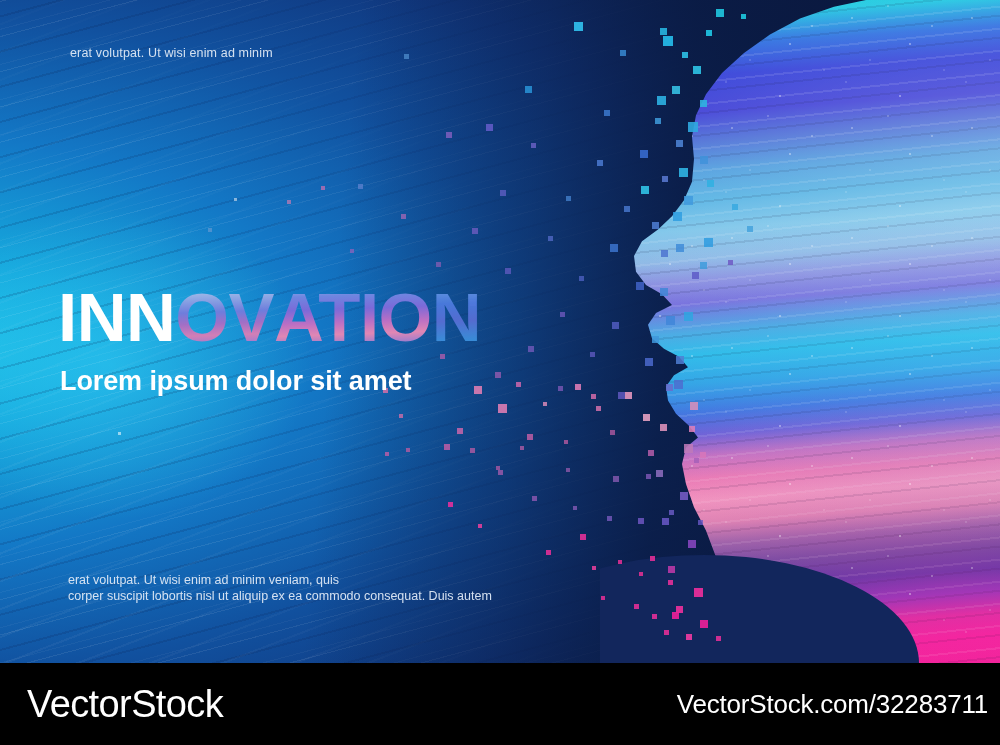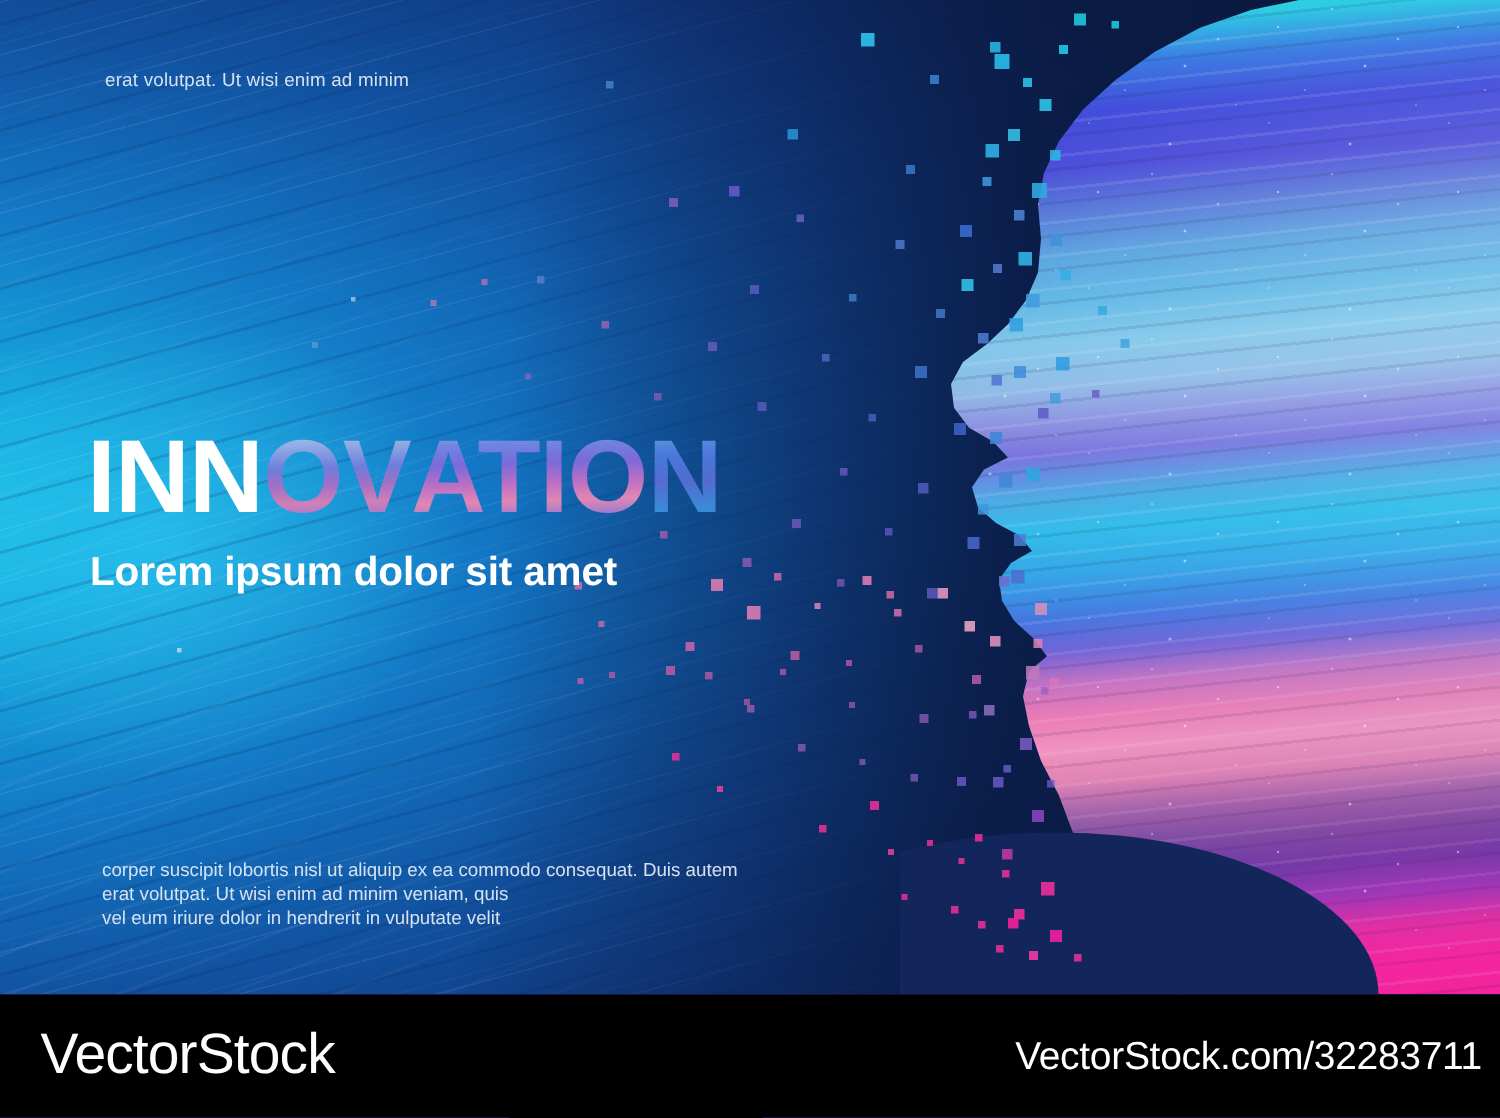--- a/index.html
+++ b/index.html
@@ -5,21 +5,21 @@
 <style>
   html,body{margin:0;padding:0;background:#000;}
   body{
     font-family:"Liberation Sans","DejaVu Sans",sans-serif;
     -webkit-font-smoothing:antialiased;
   }
   #stage{
     position:relative;
     width:1000px;height:745px;
     overflow:hidden;
-    background:#6d28d9;
+    background:#14b8a6;
   }
 
   
   #artwork{
     position:absolute;left:0;top:0;
     width:1000px;height:663px;
     overflow:hidden;
     background:#0d2150;
   }
 
@@ -422,23 +422,22 @@
         <div class="px" style="left: 672px; top: 612px; width: 7px; height: 7px; background: rgb(240, 32, 154); opacity: 0.9;"></div>
       </div>
 
     <div class="top-note">erat volutpat. Ut wisi enim ad minim</div>
 
     <h1 class="headline"><span class="seg seg-a">INN</span><span class="seg seg-b">OV</span><span class="seg seg-c">ATIO</span><span class="seg seg-d">N</span></h1>
 
     <h2 class="subhead">Lorem ipsum dolor sit amet</h2>
 
     <div class="body-copy">
+      <div>erat volutpat. Ut wisi enim ad minim veniam, quis</div>
       <div>corper suscipit lobortis nisl ut aliquip ex ea commodo consequat. Duis autem</div>
-      <div>erat volutpat. Ut wisi enim ad minim veniam, quis</div>
-      <div>vel eum iriure dolor in hendrerit in vulputate velit</div>
     </div>
 
   </div>
 
   <div id="footer">
     <div class="vs-logo">VectorStock</div>
     <div class="vs-url">VectorStock.com/32283711</div>
   </div>
 
 </div>

